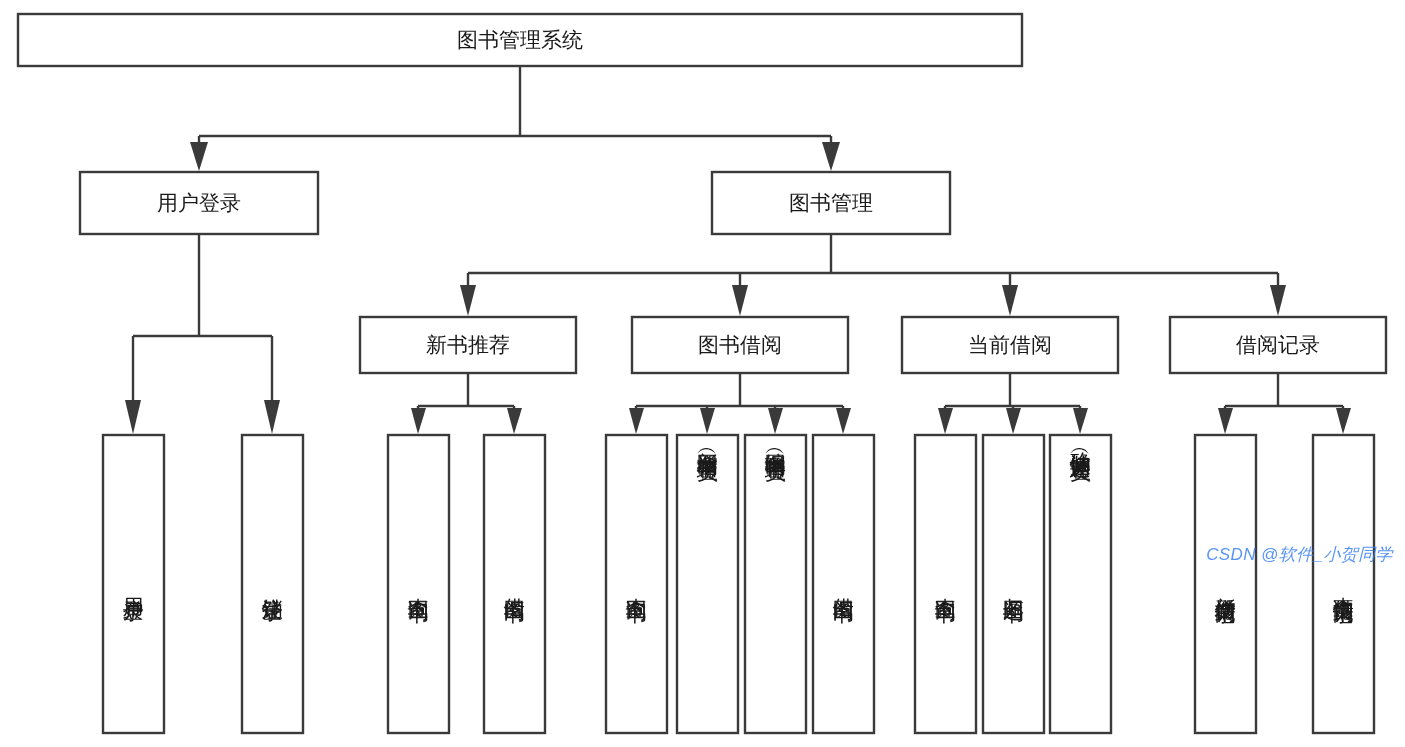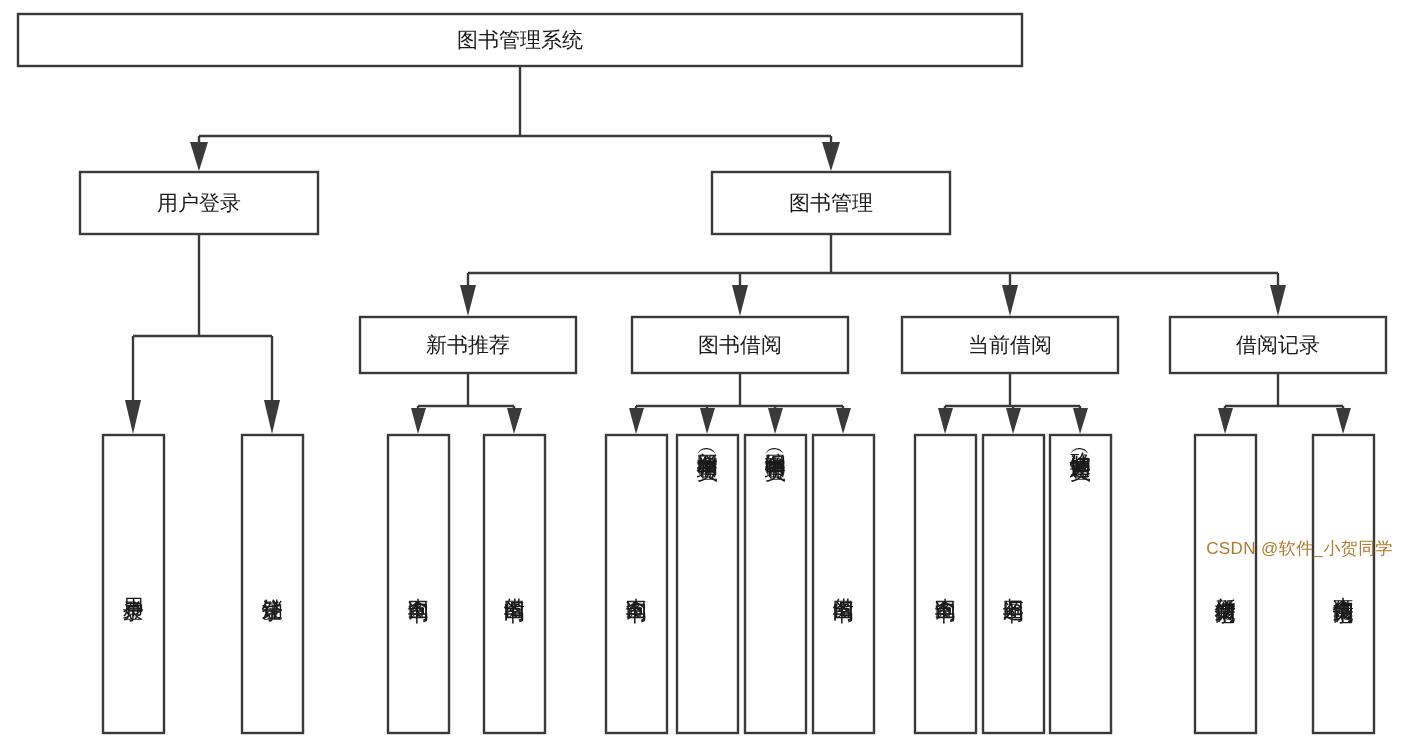--- a/index.html
+++ b/index.html
@@ -61,27 +61,28 @@
     font-family: "Liberation Sans", "DejaVu Sans", sans-serif;
     font-size: 21px;
     line-height: 1.12;
     color: #1a1a1a;
     letter-spacing: 1.5px;
     white-space: nowrap;
   }
   .watermark {
     position: absolute;
     right: 12px;
-    bottom: 8px;
+    bottom: 2px;
     font-family: "Liberation Sans", "DejaVu Sans", sans-serif;
     font-size: 17px;
-    color: #a16207;
+    color: #3b82f6;
     opacity: 0.85;
     letter-spacing: 0.4px;
     white-space: nowrap;
+    font-style: italic;
   }
 </style>
 </head>
 <body>
 
 <div id="diagram-root">
 
   <svg class="flow" viewBox="0 0 1405 747">
 
     <g>

